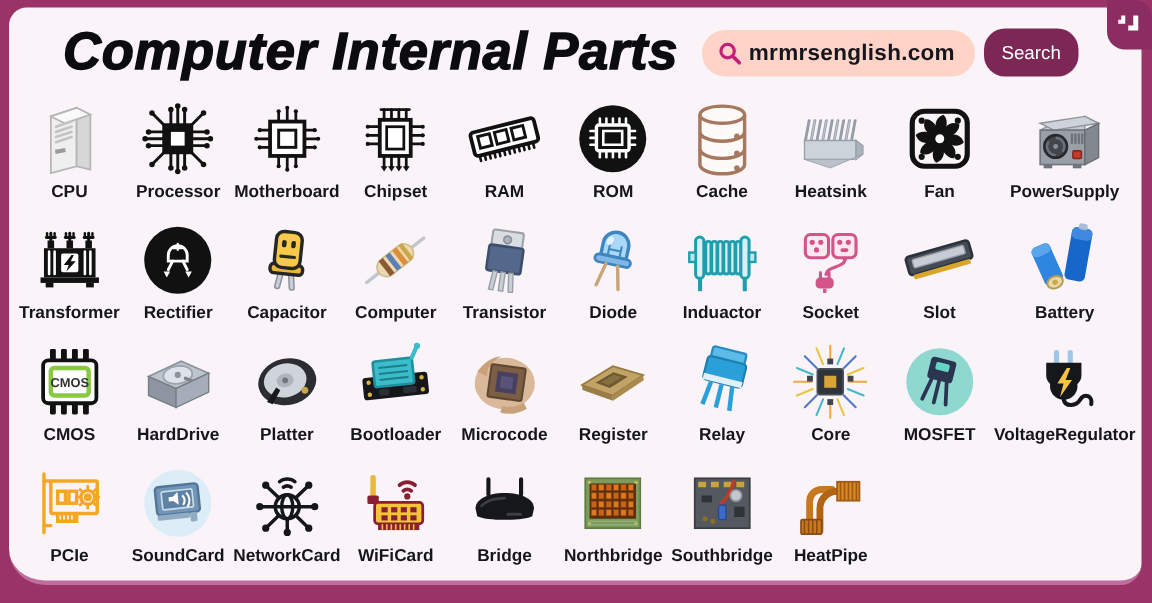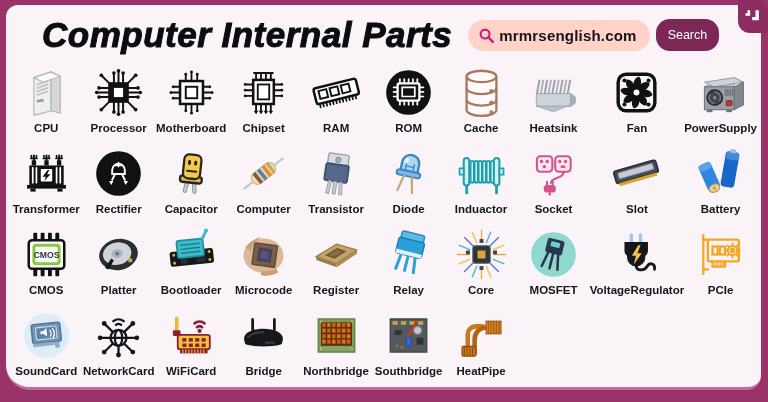--- a/index.html
+++ b/index.html
@@ -508,20 +508,33 @@
               <rect x="31.700000000000003" y="5" width="3.4" height="7" rx="0.8" fill="#111"></rect>
               <rect x="31.700000000000003" y="36" width="3.4" height="7" rx="0.8" fill="#111"></rect>
               <rect x="8.5" y="11.5" width="31" height="25" rx="3" fill="#fff" stroke="#111" stroke-width="2.2"></rect>
               <rect x="13" y="16" width="22" height="16" rx="2" fill="#fff" stroke="#8ac840" stroke-width="2.6"></rect>
               <text x="24" y="26.8" font-size="7.5" font-weight="bold" text-anchor="middle" fill="#333" font-family="Liberation Sans, sans-serif">CMOS</text>
             </svg>
           </div>
     <div class="item-label">CMOS</div>
   </div>
 
+  <div class="cell">
+    <div class="icon-holder">
+            <svg viewBox="0 0 48 48">
+              <polygon points="7,21 26,12 42,19 23,28" fill="#bcc4ce" stroke="#8b939e" stroke-width="1"></polygon>
+              <ellipse cx="24" cy="20" rx="8.5" ry="5.2" fill="#dde2e8" stroke="#9aa2ac" stroke-width="1" transform="rotate(-8 24 20)"></ellipse>
+              <circle cx="24" cy="20" r="1.8" fill="#8a929c"></circle>
+              <line x1="28.5" y1="22" x2="33.5" y2="24" stroke="#7d858f" stroke-width="2" stroke-linecap="round"></line>
+              <polygon points="7,21 23,28 23,39 7,32" fill="#8d95a0" stroke="#767d87" stroke-width="0.8"></polygon>
+              <polygon points="23,28 42,19 42,30 23,39" fill="#a5adb8" stroke="#767d87" stroke-width="0.8"></polygon>
+            </svg>
+          </div>
+    <div class="item-label">HardDrive</div>
+  </div>
 
   <div class="cell">
     <div class="icon-holder">
             <svg viewBox="0 0 48 48">
               <g transform="rotate(-12 24 24)">
                 <ellipse cx="24" cy="24" rx="17" ry="13.5" fill="#2b2d31"></ellipse>
                 <ellipse cx="23" cy="23" rx="12.5" ry="9.8" fill="#cfd4da"></ellipse>
                 <ellipse cx="23" cy="23" rx="5" ry="3.9" fill="#aeb4bc"></ellipse>
                 <circle cx="23" cy="23" r="1.7" fill="#6f757d"></circle>
                 <polygon points="10,33 17,26 19,28 13,35" fill="#17181b"></polygon>

